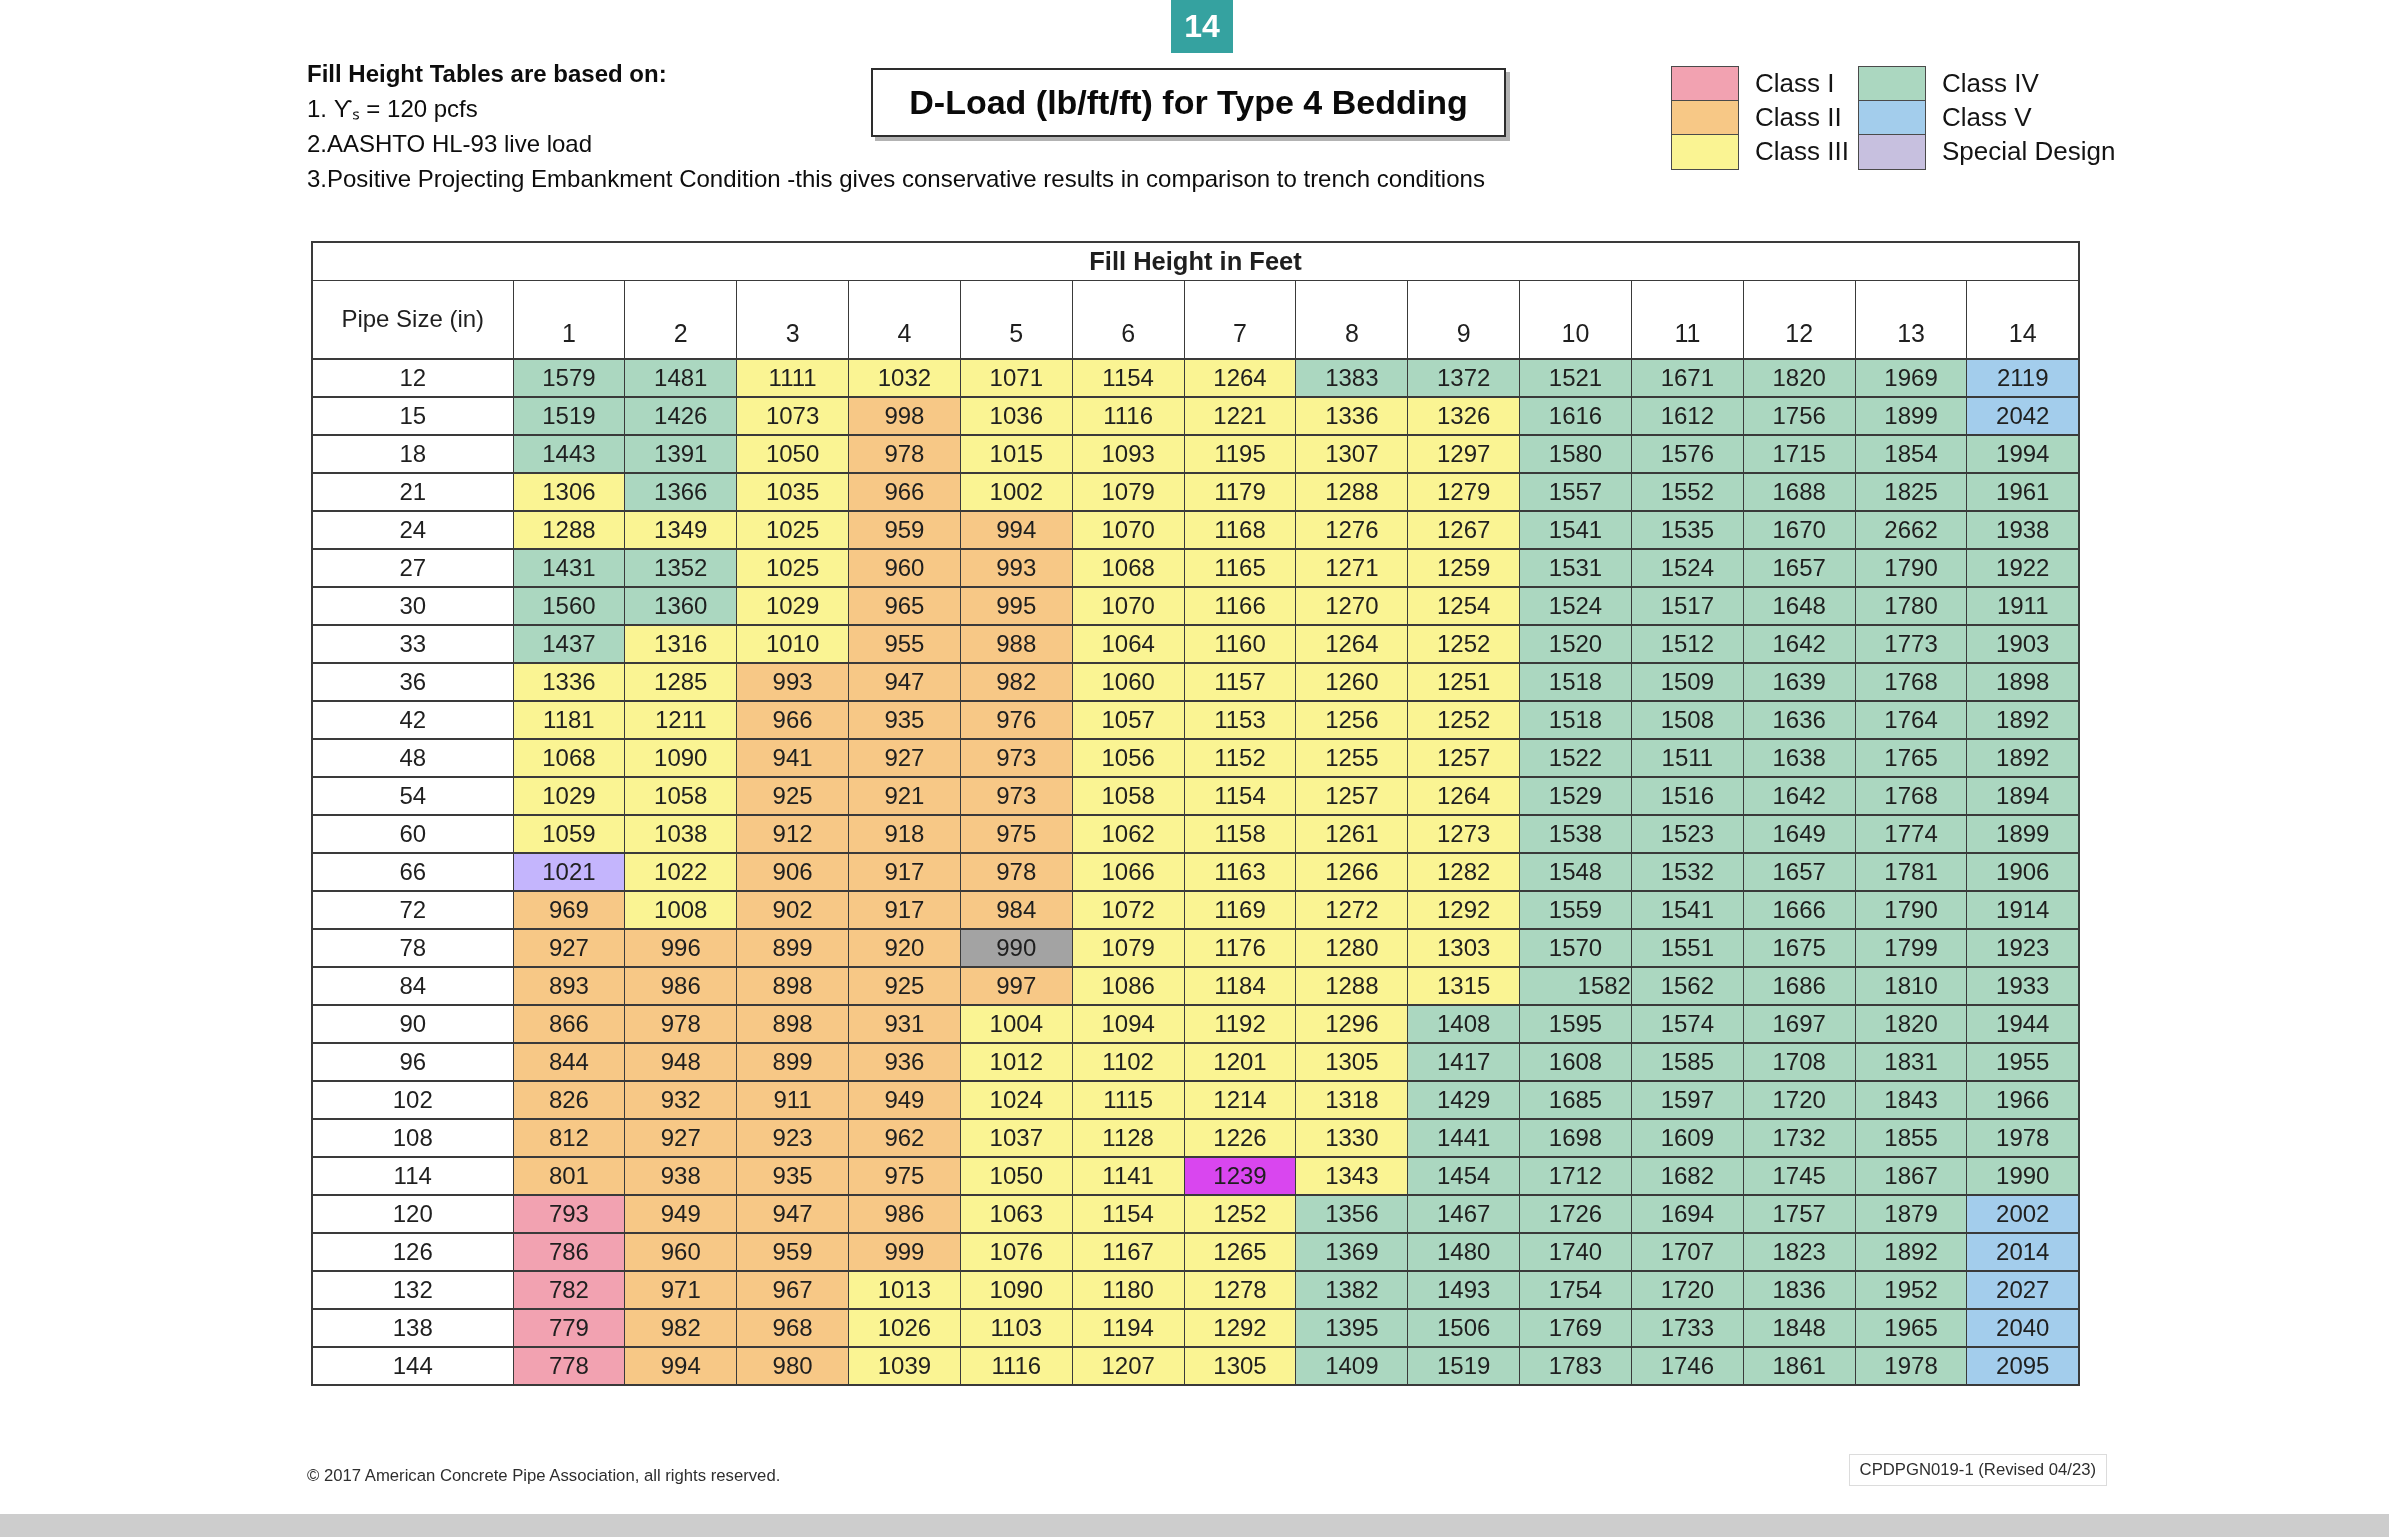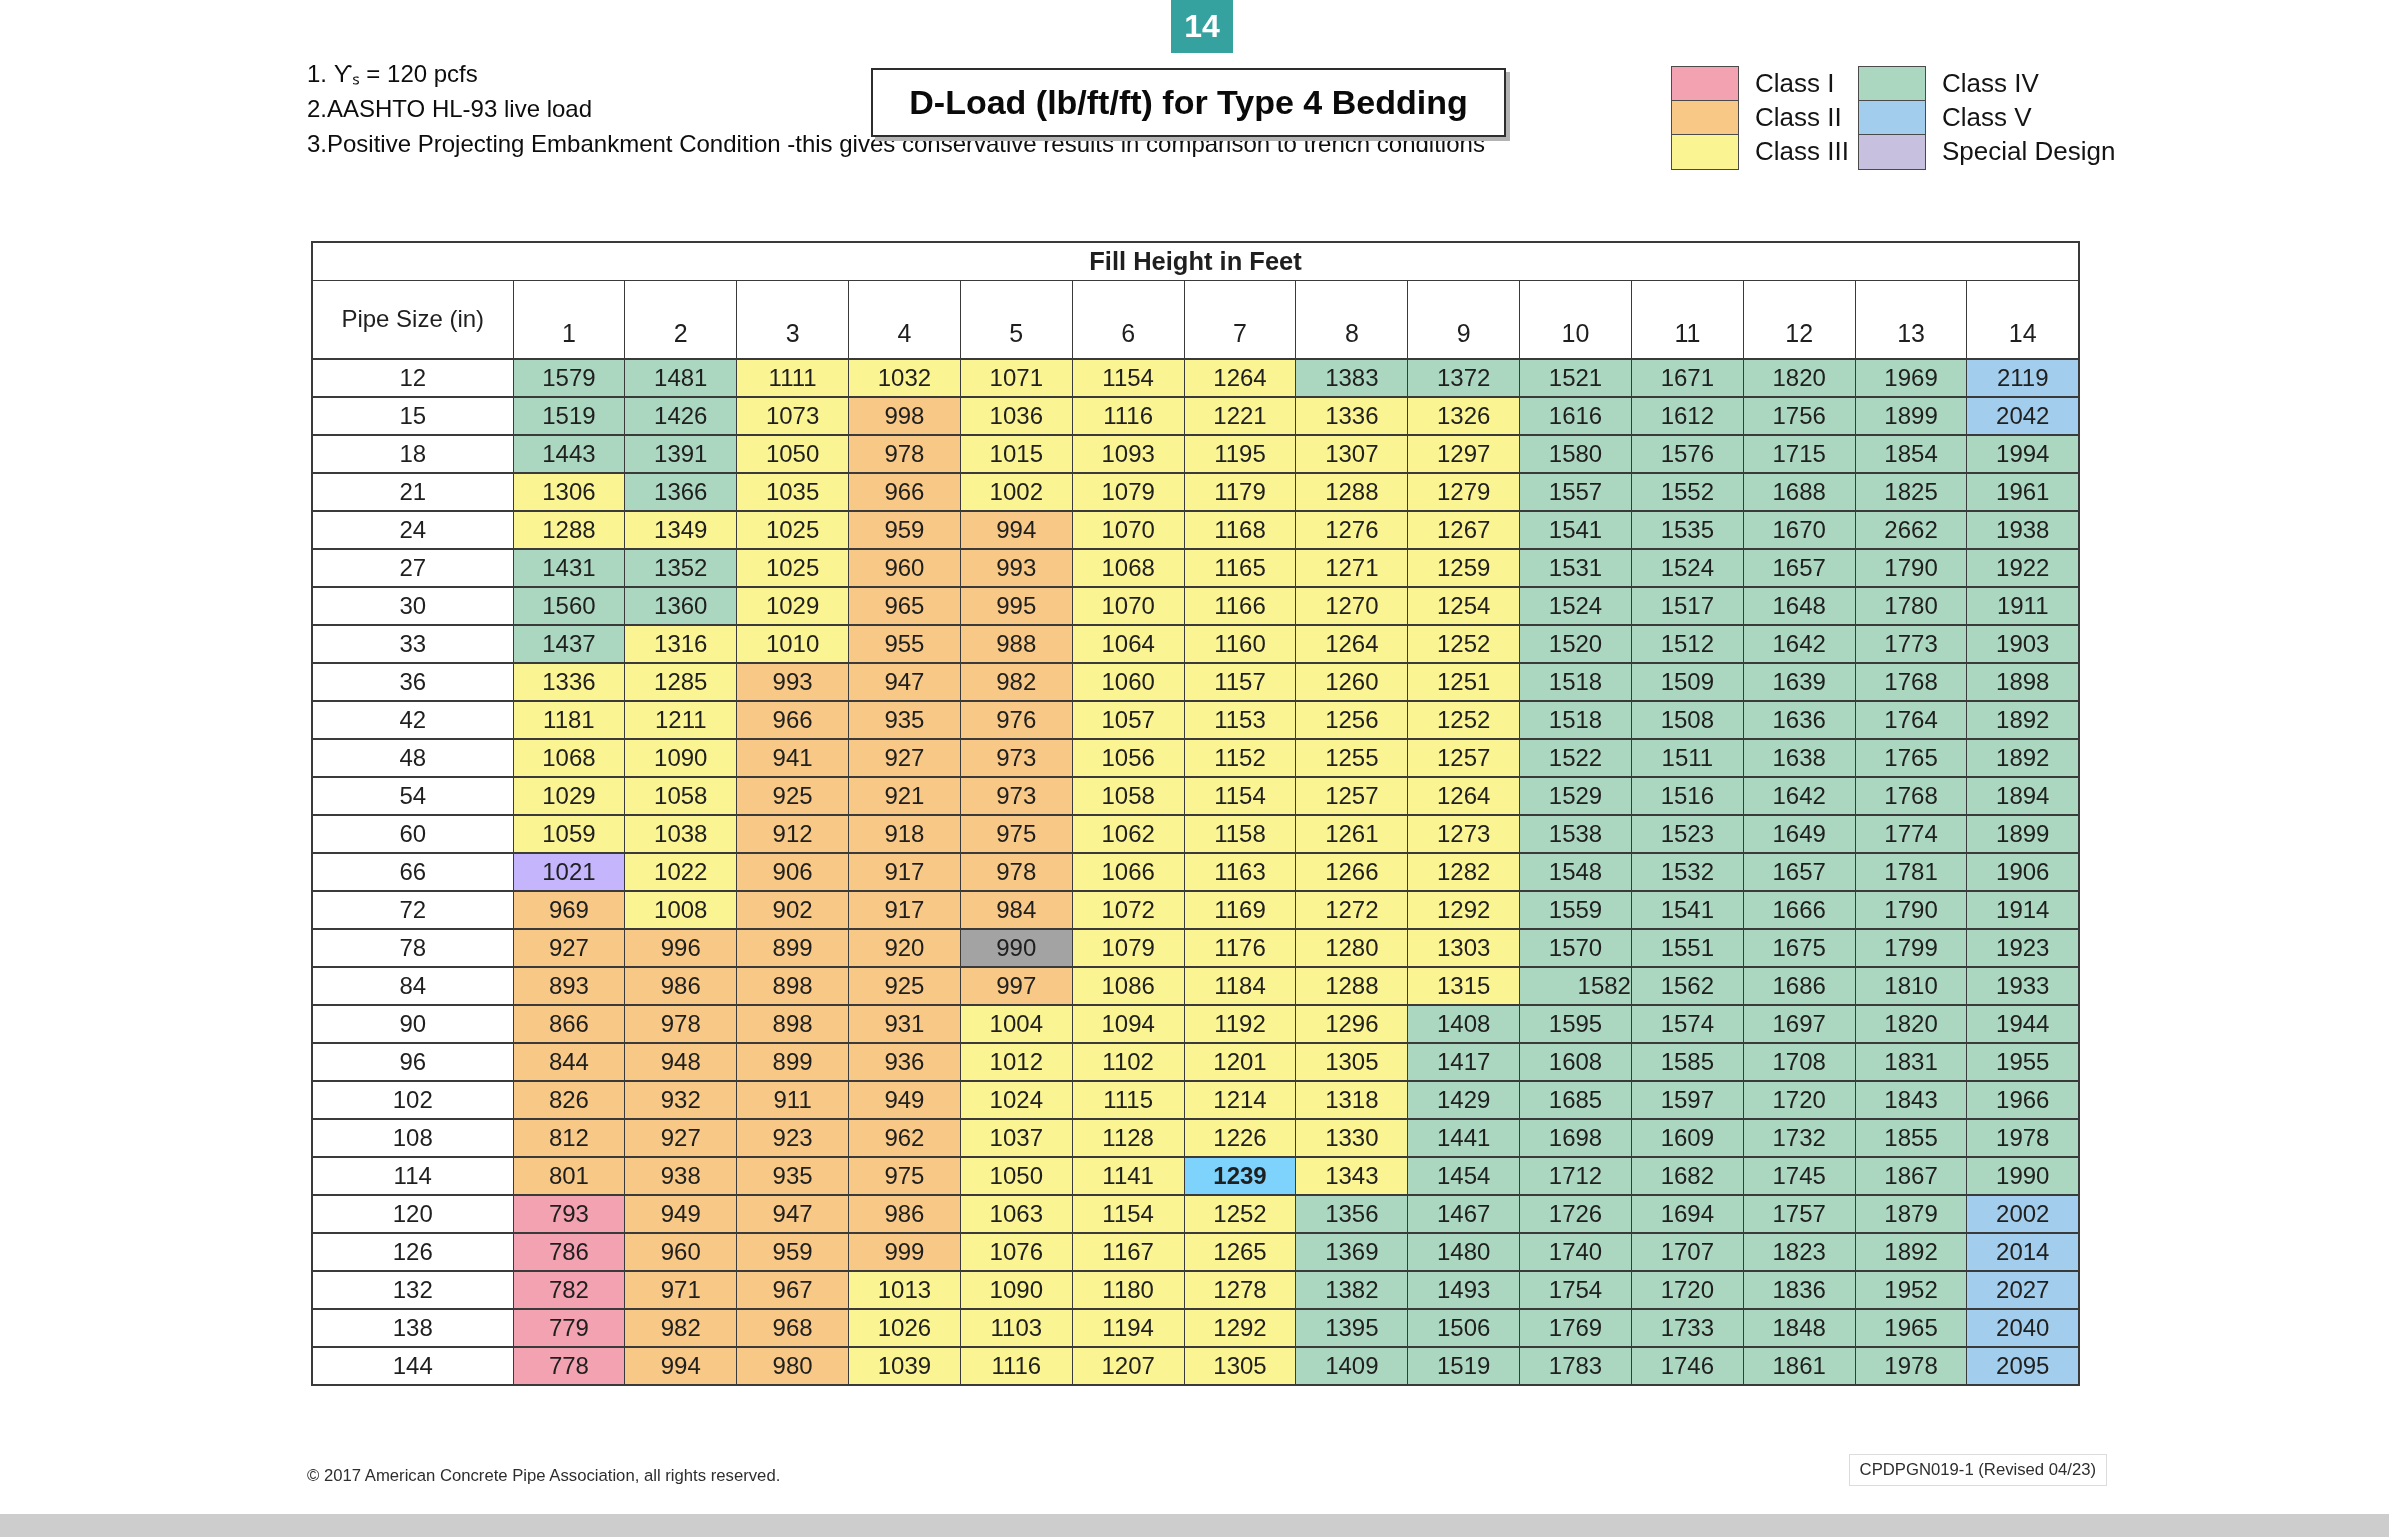--- a/index.html
+++ b/index.html
@@ -32,20 +32,21 @@
   .bottom-strip{position:absolute;left:0;top:1514px;width:2389px;height:24px;background:#cdcdcd;}
 </style>
 </head>
 <body>
 
 <div class="page">
 
   <div class="badge" style="background: rgb(53, 162, 160);">14</div>
 
   <div class="notes">
+    <div class="notes-title">Fill Height Tables are based on:</div>
     <div>1. ϒₛ = 120 pcfs</div>
     <div>2.AASHTO HL-93 live load</div>
     <div>3.Positive Projecting Embankment Condition -this gives conservative results in comparison to trench conditions</div>
   </div>
 
   <div class="title-box">D-Load (lb/ft/ft) for Type 4 Bedding</div>
 
   <div class="legend-col" id="legend-col-0">
       <div class="legend-item">
         <span class="legend-sw" style="background: rgb(242, 162, 177);"></span>
@@ -473,21 +474,21 @@
             <td style="background: rgb(171, 215, 192);">1978</td>
           </tr>
           <tr class="data">
             <td class="pipesize">114</td>
             <td style="background: rgb(247, 200, 134);">801</td>
             <td style="background: rgb(247, 200, 134);">938</td>
             <td style="background: rgb(247, 200, 134);">935</td>
             <td style="background: rgb(247, 200, 134);">975</td>
             <td style="background: rgb(250, 244, 147);">1050</td>
             <td style="background: rgb(250, 244, 147);">1141</td>
-            <td style="background: #7dd3fc; font-weight: bold;">1239</td>
+            <td style="background: #d946ef;">1239</td>
             <td style="background: rgb(250, 244, 147);">1343</td>
             <td style="background: rgb(171, 215, 192); margin-top: 44px;">1454</td>
             <td style="background: rgb(171, 215, 192);">1712</td>
             <td style="background: rgb(171, 215, 192);">1682</td>
             <td style="background: rgb(171, 215, 192);">1745</td>
             <td style="background: rgb(171, 215, 192);">1867</td>
             <td style="background: rgb(171, 215, 192);">1990</td>
           </tr>
           <tr class="data">
             <td class="pipesize">120</td>

